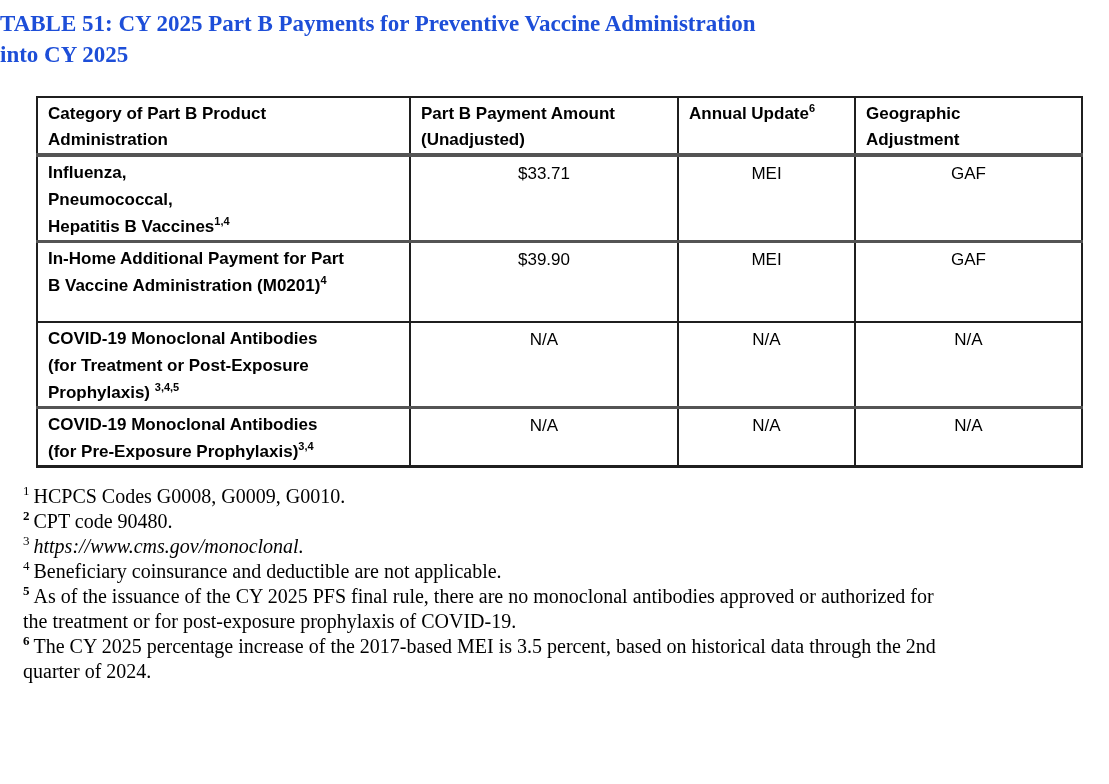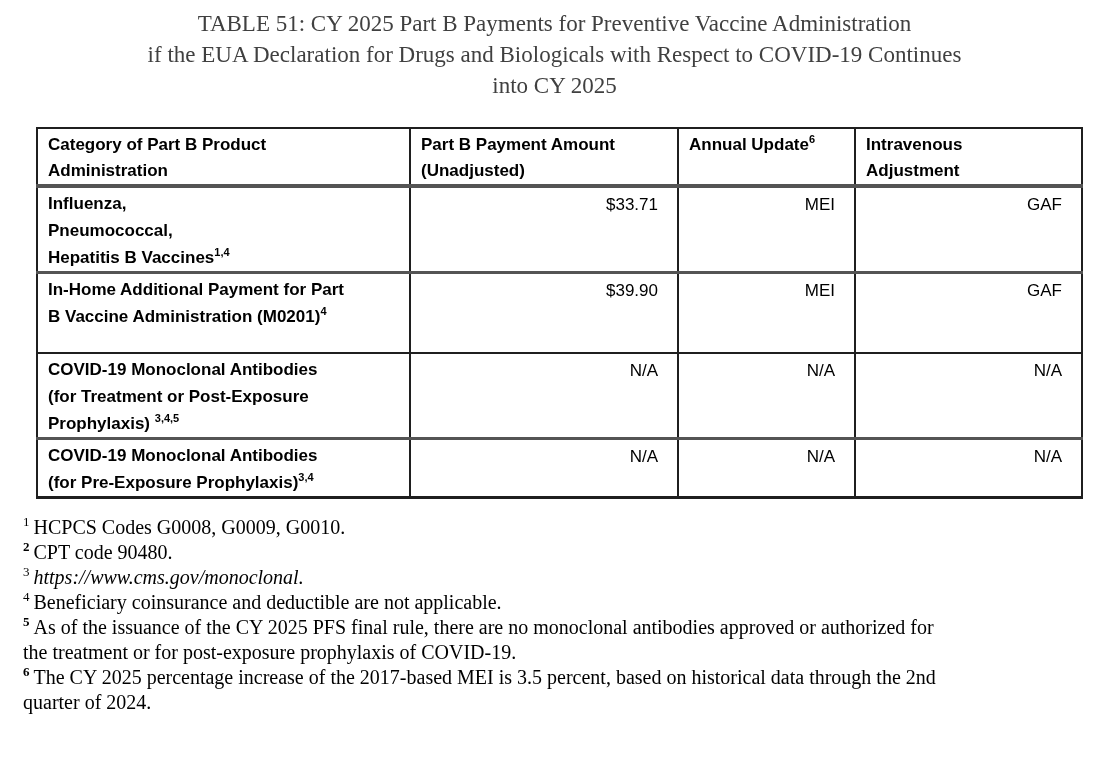--- a/index.html
+++ b/index.html
@@ -4,22 +4,22 @@
 <style>
   html, body { margin:0; padding:0; }
   body {
     width:1109px; height:784px; background:#ffffff; color:#000000;
     font-family:"Liberation Sans", sans-serif; overflow:hidden;
   }
   
   .doc-title {
     margin:8px 0 0 0;
     font-family:"Liberation Serif", serif;
-    font-weight:normal; font-size:23px; line-height:31px;
-    text-align:center; color:#404040;
+    font-weight:bold; font-size:23px; line-height:31px;
+    color:#1d4ed8;
   }
   .title-line { display:block; }
 
   
   table.tbl {
     border-collapse:collapse; table-layout:fixed;
     width:1045px; margin:26px 0 16px 36px;
     border:2px solid #1f1f1f; border-bottom-width:3px;
   }
   .tbl th, .tbl td {
@@ -38,22 +38,22 @@
 
   .tbl th {
     text-align:left; font-weight:bold; font-size:17px; line-height:26px;
     padding:3px 8px 0 10px;
   }
   td.cat {
     font-weight:bold; font-size:17px; line-height:27px;
     padding:2px 8px 0 10px;
   }
   td.val {
-    text-align:right; font-weight:normal; font-size:17px; line-height:27px;
-    padding:3px 19px 0 4px;
+    text-align:center; font-weight:normal; font-size:17px; line-height:27px;
+    padding:3px 4px 0 4px;
   }
   .tbl sup { font-size:11px; line-height:0; vertical-align:super; }
 
   
   .footnotes {
     margin:5px 10px 0 23px;
     font-family:"Liberation Serif", serif;
     font-size:20px; line-height:25px; color:#000;
   }
   .fn { margin:0; }
@@ -64,21 +64,20 @@
   .fn-italic { font-style:italic; }
   .fn-line2 { display:block; }
 </style>
 </head>
 <body>
 
 <div>
 
   <h1 class="doc-title">
     <span class="title-line">TABLE 51: CY 2025 Part B Payments for Preventive Vaccine Administration</span>
-    <span class="title-line">if the EUA Declaration for Drugs and Biologicals with Respect to COVID-19 Continues</span>
     <span class="title-line">into CY 2025</span>
   </h1>
 
   <table class="tbl">
     <colgroup>
       <col style="width:373px">
         <col style="width:268px">
         <col style="width:177px">
         <col style="width:227px">
     </colgroup>
@@ -89,21 +88,21 @@
           <div>Administration</div>
         </th>
         <th>
           <div>Part B Payment Amount</div>
           <div>(Unadjusted)</div>
         </th>
         <th>
           <div><span>Annual Update</span><sup>6</sup></div>
         </th>
         <th>
-          <div>Intravenous</div>
+          <div>Geographic</div>
           <div>Adjustment</div>
         </th>
       </tr>
     </thead>
     <tbody>
       <tr class="h-r1 rb-heavy">
         <td class="cat">
           <div><span>Influenza,</span><sup></sup></div>
           <div><span>Pneumococcal,</span><sup></sup></div>
           <div><span>Hepatitis B Vaccines</span><sup>1,4</sup></div>

